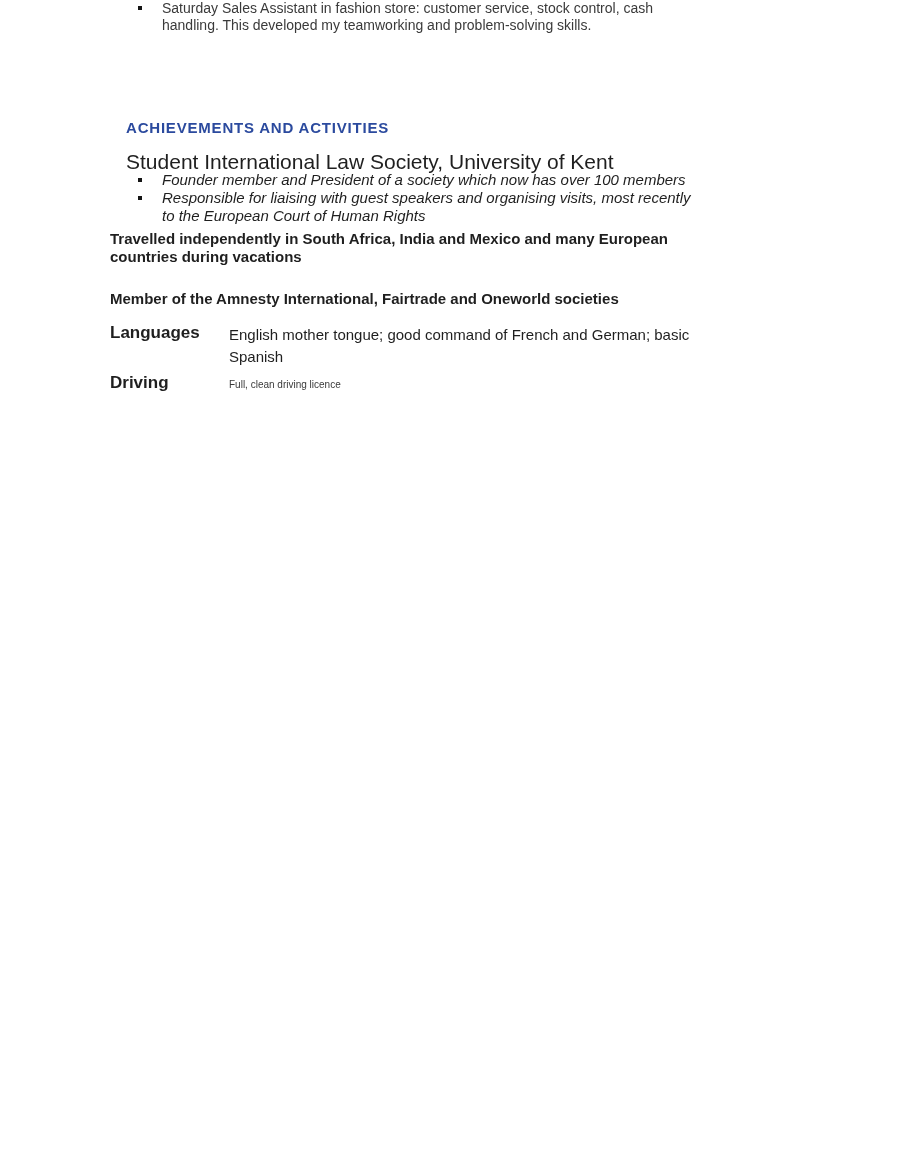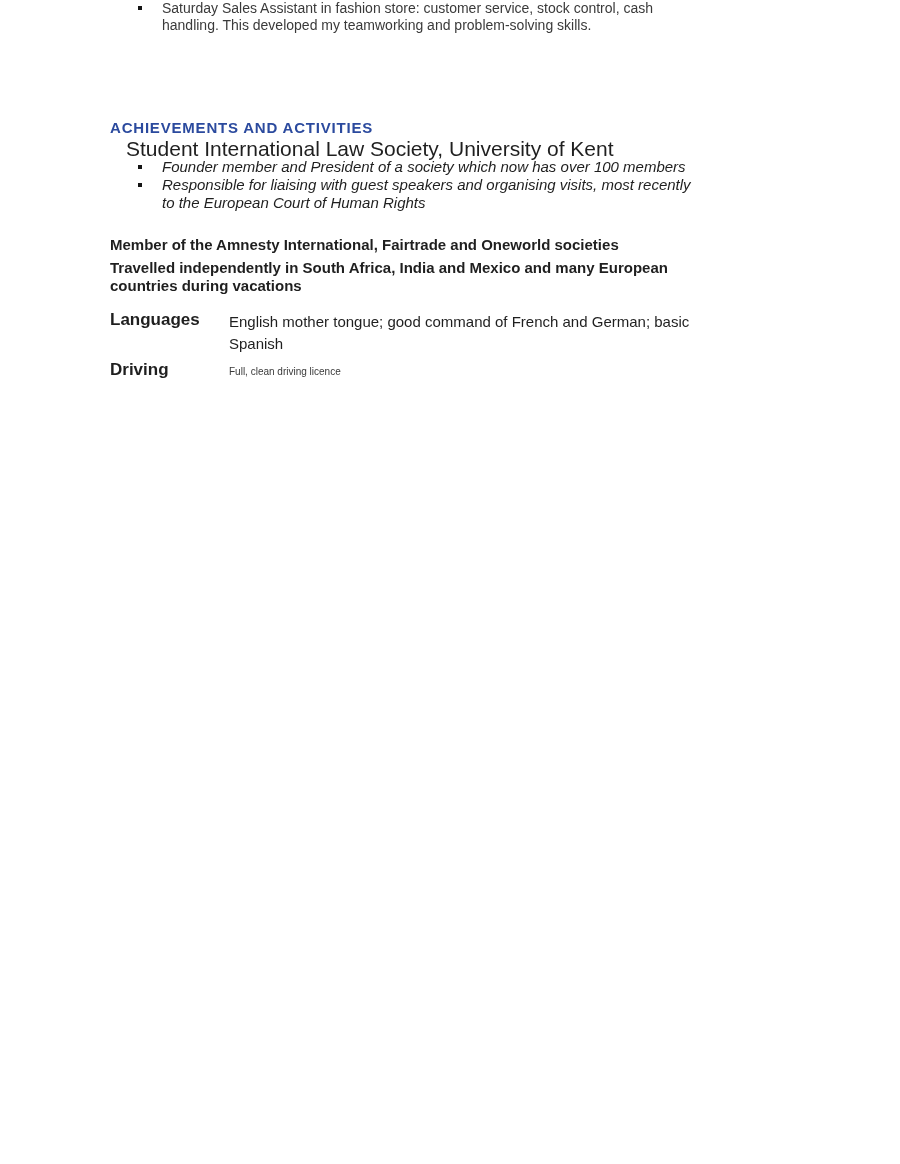--- a/index.html
+++ b/index.html
@@ -36,21 +36,21 @@
   .top-bullets { margin-top: 125px; font-size: 14px; line-height: 17px; color: var(--text-soft); }
   .top-bullets .marker { top: 6px; width: 3.5px; height: 3.5px; }
   .top-bullets .btext { max-width: 580px; }
 
   .ach-bullets { margin-top: 21px; font-size: 15px; line-height: 18px; font-style: italic; }
   .ach-bullets .marker { top: 7px; }
   .ach-bullets .btext { max-width: 555px; }
 
   
   h2.section {
-    margin: 0;
+    margin: 16px;
     font-size: 15px;
     line-height: 18px;
     font-weight: bold;
     letter-spacing: 0.8px;
     color: var(--accent);
   }
   h2.ach-heading { margin-top: 85px; }
   h2.skills-heading { margin-top: 37px; }
 
   h3.subheading {
@@ -116,23 +116,23 @@
     <li>
       <span class="marker"></span>
       <span class="btext">Founder member and President of a society which now has over 100 members</span>
     </li>
     <li>
       <span class="marker"></span>
       <span class="btext">Responsible for liaising with guest speakers and organising visits, most recently to the European Court of Human Rights</span>
     </li>
   </ul>
 
+  <p class="statement statement-2">Travelled independently in South Africa, India and Mexico and many European countries during vacations</p>
+
   <p class="statement statement-1">Member of the Amnesty International, Fairtrade and Oneworld societies</p>
-
-  <p class="statement statement-2">Travelled independently in South Africa, India and Mexico and many European countries during vacations</p>
 
 
   <div class="skills-table">
     <div class="skill-row">
       <div class="skill-label">Languages</div>
       <div class="skill-value">English mother tongue; good command of French and German; basic Spanish</div>
     </div>
     <div class="skill-row">
       <div class="skill-label">Driving</div>
       <div class="skill-value small">Full, clean driving licence</div>

